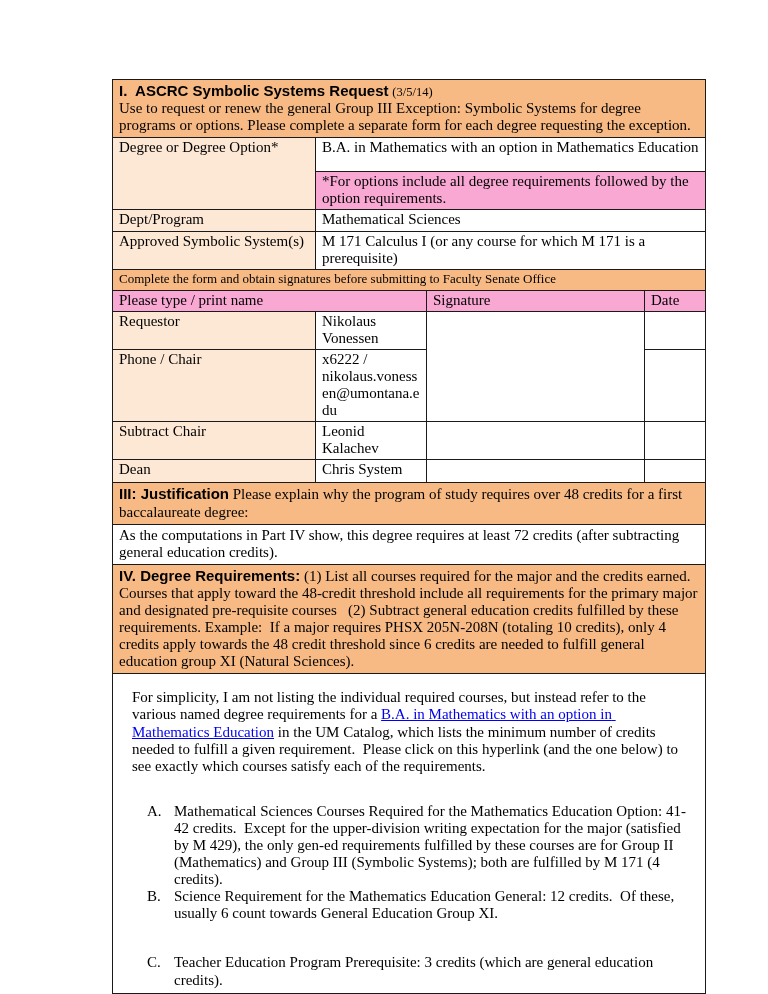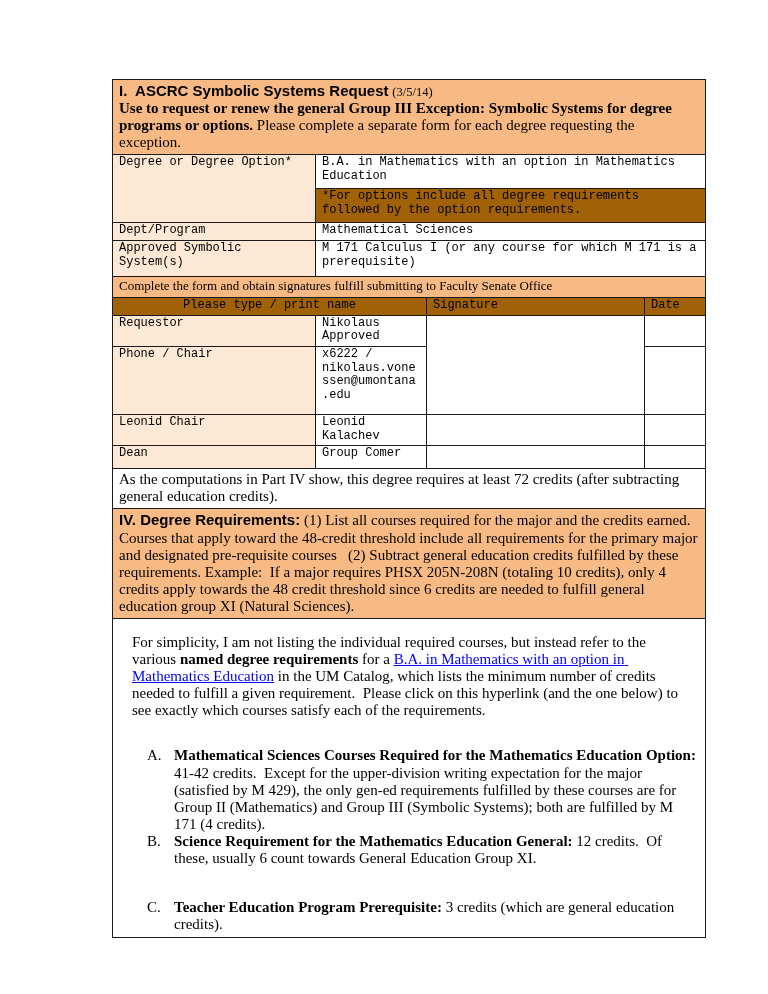--- a/index.html
+++ b/index.html
@@ -21,52 +21,51 @@
   }
   .t { white-space: pre-wrap; }
   .block {
     border: 1px solid #1a1a1a;
     margin-top: -1px;
     padding: 2px 6px 3px 6px;
     font-size: 15px;
     line-height: 1.14;
   }
   .orange { background: #F8BA85; }
-  .pale   { background: #a16207; }
+  .pale   { background: #f9a8d4; }
   .white  { background: #ffffff; }
   .sans-h {
     font-family: "Liberation Sans", sans-serif;
     font-weight: 700;
     font-size: 15px;
   }
-  .serif-b { font-weight: 700; }
+  .serif-b { font-weight: 400; }
   .rev { font-size: 12.5px; }
   .subtitle { font-size: 13px; }
   table.grid {
     border-collapse: collapse;
     width: 100%;
     table-layout: fixed;
     margin-top: -1px;
-    font-size: 12px;
+    font-size: 15px;
     line-height: 1.14;
-    font-family: Liberation Mono, monospace;
   }
   table.grid td {
     border: 1px solid #1a1a1a;
     padding: 1px 6px 2px 6px;
     vertical-align: top;
   }
   td.label { background: #FCE8D4; }
   a.link {
     color: #0000EE;
     text-decoration: underline;
     cursor: pointer;
   }
   .wrap-any { overflow-wrap: anywhere; margin-left: 16px; }
-  .right { text-align: center; }
+  .right { text-align: left; }
   .body4 { padding: 3px 7px 4px 7px; }
   .body4 p { margin: 12px; }
   .gap { height: 16px; }
   .li {
     display: flex;
     padding-left: 27px;
   }
   .li .marker { width: 27px; flex: none; }
   .li .content { flex: 1; }
   .r-sm  { height: 23px; }
@@ -106,62 +105,65 @@
           <td class="white t">Mathematical Sciences</td>
         </tr>
         <tr>
           <td class="label t">Approved Symbolic System(s)</td>
           <td class="white t" style="height:36px">M 171 Calculus I (or any course for which M 171 is a prerequisite)</td>
         </tr>
       </tbody>
     </table>
 
     <div class="block orange">
-      <div class="subtitle t">Complete the form and obtain signatures fulfill submitting to Faculty Senate Office</div>
+      <div class="subtitle t">Complete the form and obtain signatures before submitting to Faculty Senate Office</div>
     </div>
 
     <table class="grid">
       <colgroup>
         <col style="width:203px">
           <col style="width:111px">
           <col style="width:218px">
           <col>
       </colgroup>
       <tbody>
         <tr>
           <td class="pale right t" colspan="2">Please type / print name</td>
           <td class="pale t">Signature</td>
           <td class="pale t">Date</td>
         </tr>
         <tr>
           <td class="label t r-sm">Requestor</td>
-          <td class="white t">Nikolaus Approved</td>
+          <td class="white t">Nikolaus Vonessen</td>
           <td class="white" rowspan="2"></td>
           <td class="white"></td>
         </tr>
         <tr>
           <td class="label t r-tall">Phone / Chair</td>
           <td class="white t wrap-any">x6222 / nikolaus.vonessen@umontana.edu</td>
           <td class="white"></td>
         </tr>
         <tr>
-          <td class="label t r-sm">Leonid Chair</td>
+          <td class="label t r-sm">Subtract Chair</td>
           <td class="white t">Leonid Kalachev</td>
           <td class="white"></td>
           <td class="white"></td>
         </tr>
         <tr>
           <td class="label t r-sm">Dean</td>
-          <td class="white t">Group Comer</td>
+          <td class="white t">Chris System</td>
           <td class="white"></td>
           <td class="white"></td>
         </tr>
       </tbody>
     </table>
 
+    <div class="block orange">
+      <span class="sans-h t">III: Justification</span><span class="t"> Please explain why the program of study requires over 48 credits for a first baccalaureate degree:</span>
+    </div>
     <div class="block white">
       <span class="t">As the computations in Part IV show, this degree requires at least 72 credits (after subtracting general education credits).</span>
     </div>
 
     <div class="block orange">
       <span class="sans-h t">IV. Degree Requirements:</span><span class="t"> (1) List all courses required for the major and the credits earned. Courses that apply toward the 48-credit threshold include all requirements for the primary major and designated pre-requisite courses   (2) Subtract general education credits fulfilled by these requirements. Example:  If a major requires PHSX 205N-208N (totaling 10 credits), only 4 credits apply towards the 48 credit threshold since 6 credits are needed to fulfill general education group XI (Natural Sciences).</span>
     </div>
 
     <div class="block white body4">
       <p><span class="t">For simplicity, I am not listing the individual required courses, but instead refer to the various </span><span class="serif-b t">named degree requirements</span><span class="t"> for a </span><a class="link t">B.A. in Mathematics with an option in Mathematics Education</a><span class="t"> in the UM Catalog, which lists the minimum number of credits needed to fulfill a given requirement.  Please click on this hyperlink (and the one below) to see exactly which courses satisfy each of the requirements.</span></p>

